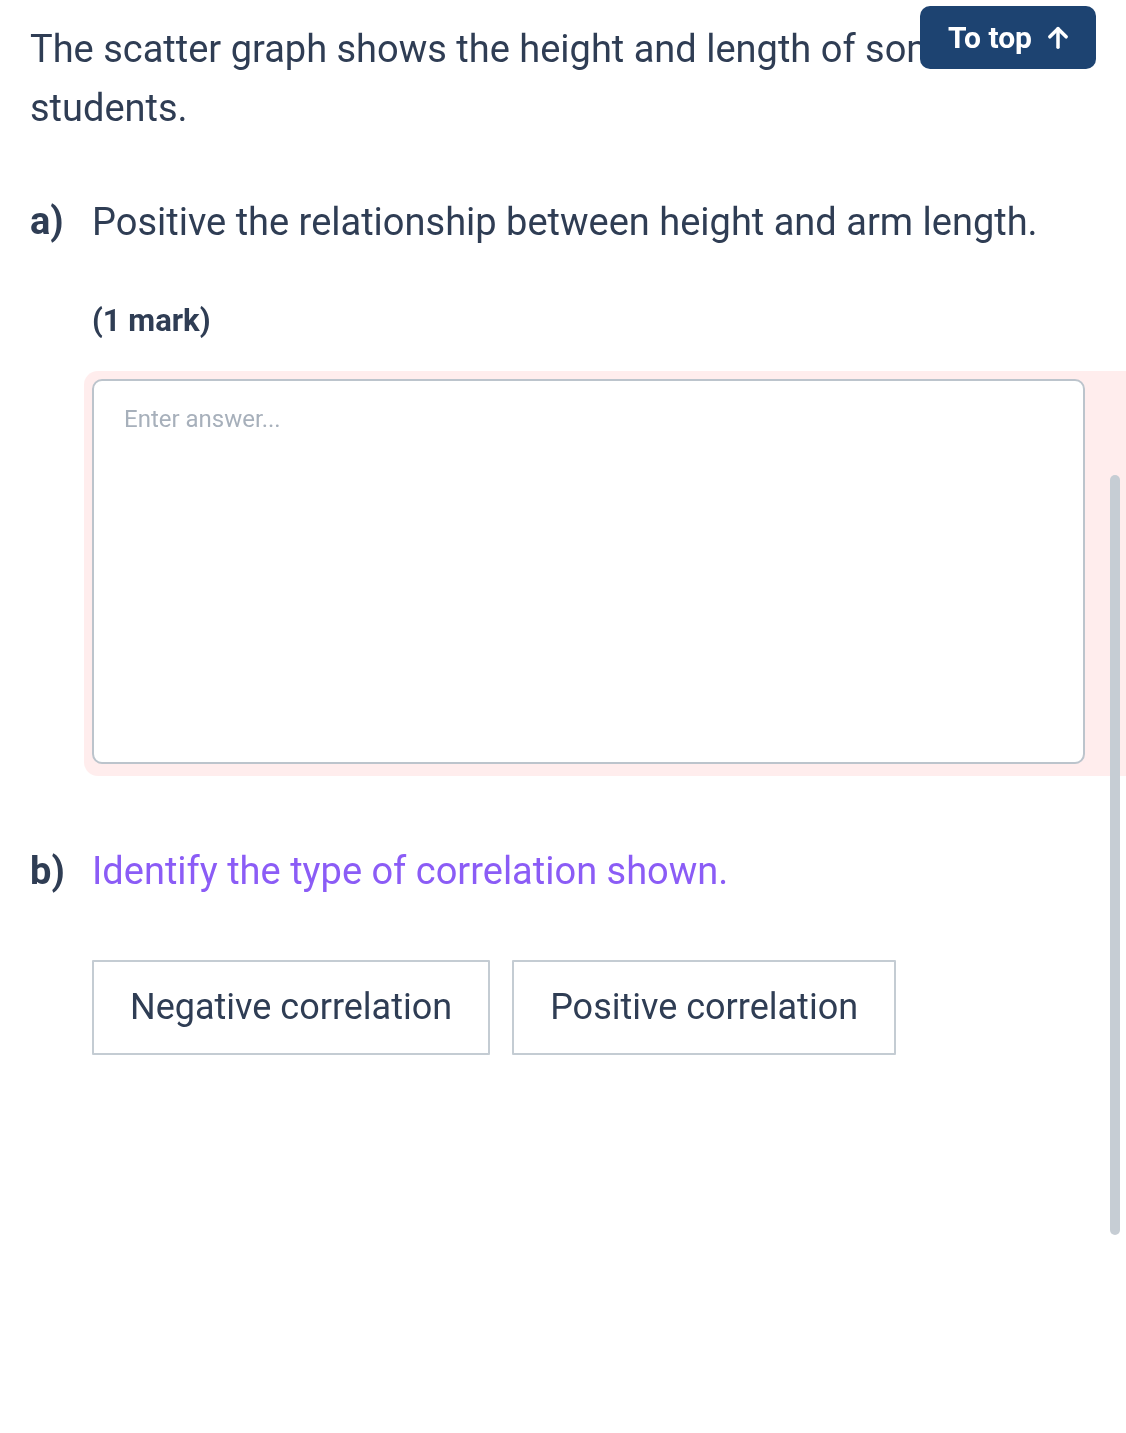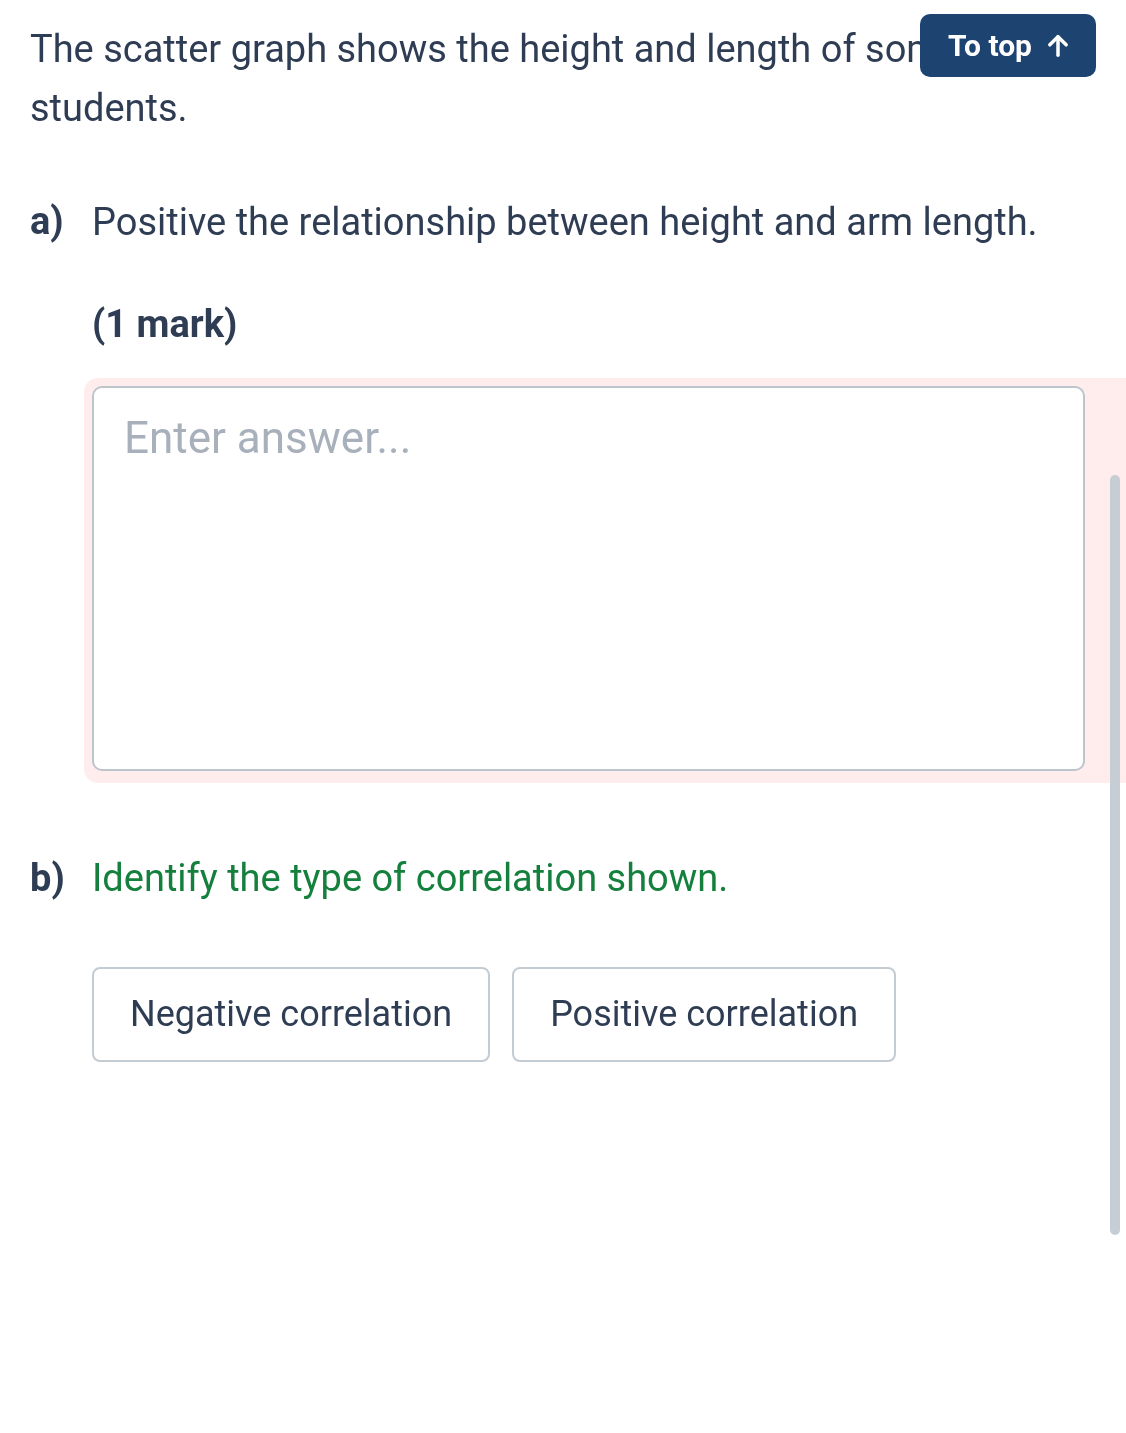--- a/index.html
+++ b/index.html
@@ -37,21 +37,21 @@
       flex-shrink: 0;
       line-height: 1.5;
     }
     .part-content {
       flex: 1;
       font-size: 38px;
       line-height: 1.55;
       color: #2f3d54;
     }
     .mark-label {
-      font-size: 38px;
+      font-size: 31px;
       font-weight: 700;
       color: #2f3d54;
       margin-top: 50px;
       margin-left: 62px;
       margin-bottom: 40px;
     }
     .answer-wrapper {
       margin-left: 62px;
       position: relative;
       margin-bottom: 75px;
@@ -66,57 +66,57 @@
       border-radius: 14px;
       pointer-events: none;
     }
     .answer-textarea {
       position: relative;
       width: 993px;
       height: 385px;
       border: 2px solid #bcc4cc;
       border-radius: 10px;
       padding: 24px 30px;
-      font-size: 44px;
+      font-size: 24px;
       font-family: inherit;
       color: #2f3d54;
       resize: none;
       outline: none;
       background: #ffffff;
     }
     .answer-textarea::placeholder {
       color: #a7b0bb;
     }
     .part-b-content {
       font-size: 38px;
-      color: #15803d;
+      color: #8b5cf6;
       line-height: 1.5;
     }
     .options-container {
       margin-left: 62px;
       margin-top: 60px;
       display: flex;
       flex-wrap: wrap;
       gap: 22px;
       max-width: 1000px;
     }
     .option-button {
       font-size: 36px;
       color: #2f3d54;
       background: #ffffff;
       border: 2px solid #c4ccd3;
-      border-radius: 8px;
+      border-radius: 1px;
       padding: 24px 36px;
       cursor: pointer;
       font-family: inherit;
       line-height: 1.2;
     }
     .to-top-button {
       position: absolute;
-      top: 14px;
+      top: 6px;
       right: 30px;
       background: #1d4371;
       color: #ffffff;
       border: none;
       border-radius: 10px;
       padding: 14px 24px 14px 28px;
       font-size: 30px;
       font-weight: 700;
       cursor: pointer;
       display: flex;

